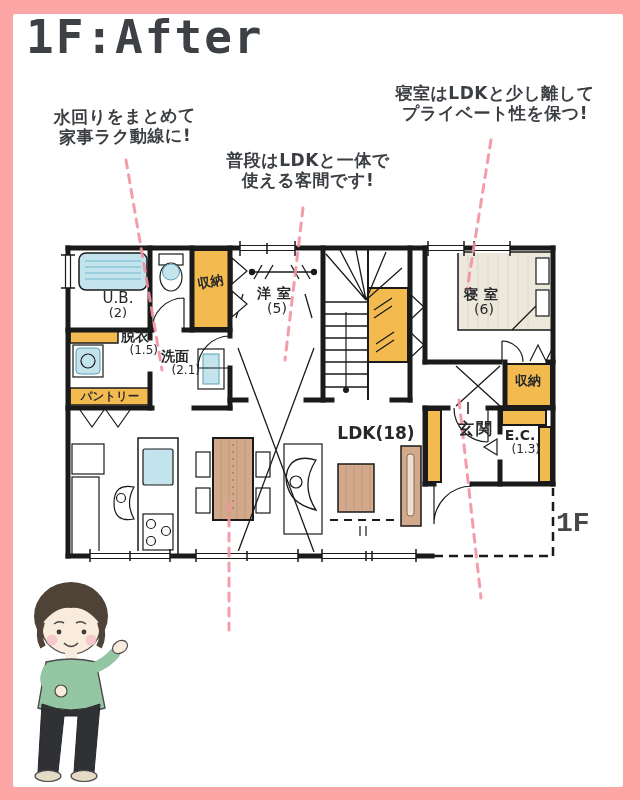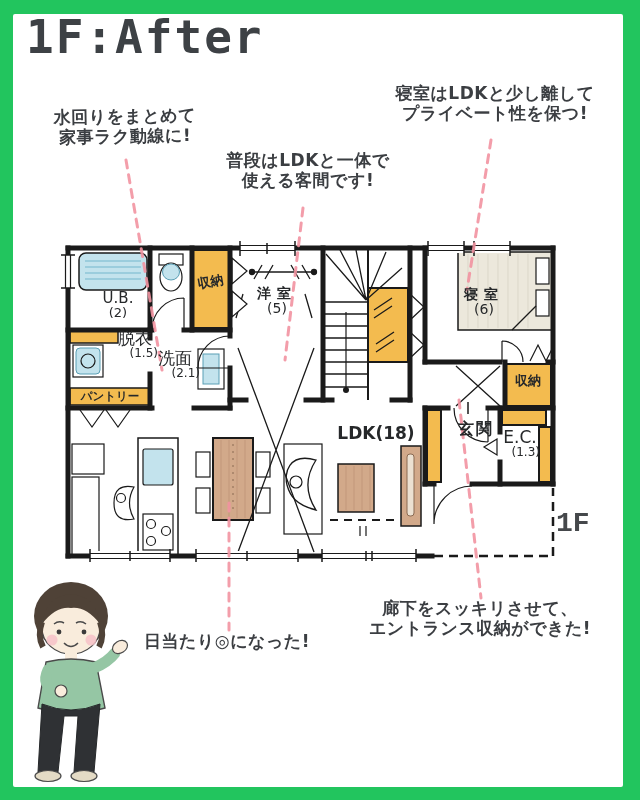--- a/index.html
+++ b/index.html
@@ -1,26 +1,26 @@
 <!DOCTYPE html>
 <html><head>
 <meta charset="utf-8">
 <style>
   html,body{margin:0;padding:0;background:#666;}
-  .canvas{position:relative;width:640px;height:800px;background:#22c55e;overflow:hidden;
+  .canvas{position:relative;width:640px;height:800px;background:#fca5a5;overflow:hidden;
           font-family:"DejaVu Sans",sans-serif;}
   .paper{position:absolute;left:13px;top:14px;width:610px;height:773px;background:#ffffff;border-radius:2px;}
   .title{position:absolute;left:26px;top:10px;font-family:"DejaVu Sans Mono",monospace;
          font-size:46px;font-weight:bold;color:#3d4145;letter-spacing:2px;}
   .anno{position:absolute;text-align:center;color:#3b3e42;font-size:17px;font-weight:600;
         line-height:1.18;letter-spacing:.5px;}
   .anno span{display:block;}
   .rlabel{position:absolute;text-align:center;color:#26282a;line-height:1.08;}
   .rlabel span{display:block;}
-  .rn15{font-size:15px;} .rn14{font-size:17px;font-weight:400;} .rn13{font-size:13px;font-weight:600;}
+  .rn15{font-size:15px;} .rn14{font-size:14px;font-weight:700;} .rn13{font-size:13px;font-weight:600;}
   .rn17{font-size:14px;font-weight:600;letter-spacing:6px;} .rn16{font-size:16px;font-weight:600;letter-spacing:2px;}
   .rs13{font-size:13px;} .rs12{font-size:12px;text-align:right;} .rs14{font-size:14px;}
   .ldk{font-size:17px;font-weight:600;}
   .pantry{font-size:11.5px;font-weight:600;}
   .floor1f{position:absolute;left:556px;top:508px;font-family:Liberation Mono, monospace;
            font-size:28px;font-weight:bold;color:#45484b;}
   svg{position:absolute;left:0;top:0;}
 </style>
 </head>
 <body>
@@ -244,26 +244,21 @@
     <span>家事ラク動線に!</span>
   </div>
   <div class="anno" style="left:218px;top:150px;width:180px;">
     <span>普段はLDKと一体で</span>
     <span>使える客間です!</span>
   </div>
   <div class="anno" style="left:378px;top:83px;width:234px;">
     <span>寝室はLDKと少し離して</span>
     <span>プライベート性を保つ!</span>
   </div>
-  <div class="anno" style="left:360px;top:598px;width:240px;">
-    <span>廊下をスッキリさせて、</span>
-    <span>エントランス収納ができた!</span>
-  </div>
   <div class="anno" style="left:127px;top:631px;width:200px;">
-    <span>日当たり◎になった!</span>
   </div>
 
   <div class="rlabel" style="left:72px;top:290px;width:92px;">
     <span class="rn15">U.B.</span>
     <span class="rs13">(2)</span>
   </div>
   <div class="rlabel" style="left:112px;top:329px;width:46px;">
     <span class="rn14">脱衣</span>
     <span class="rs12">(1.5)</span>
   </div>

